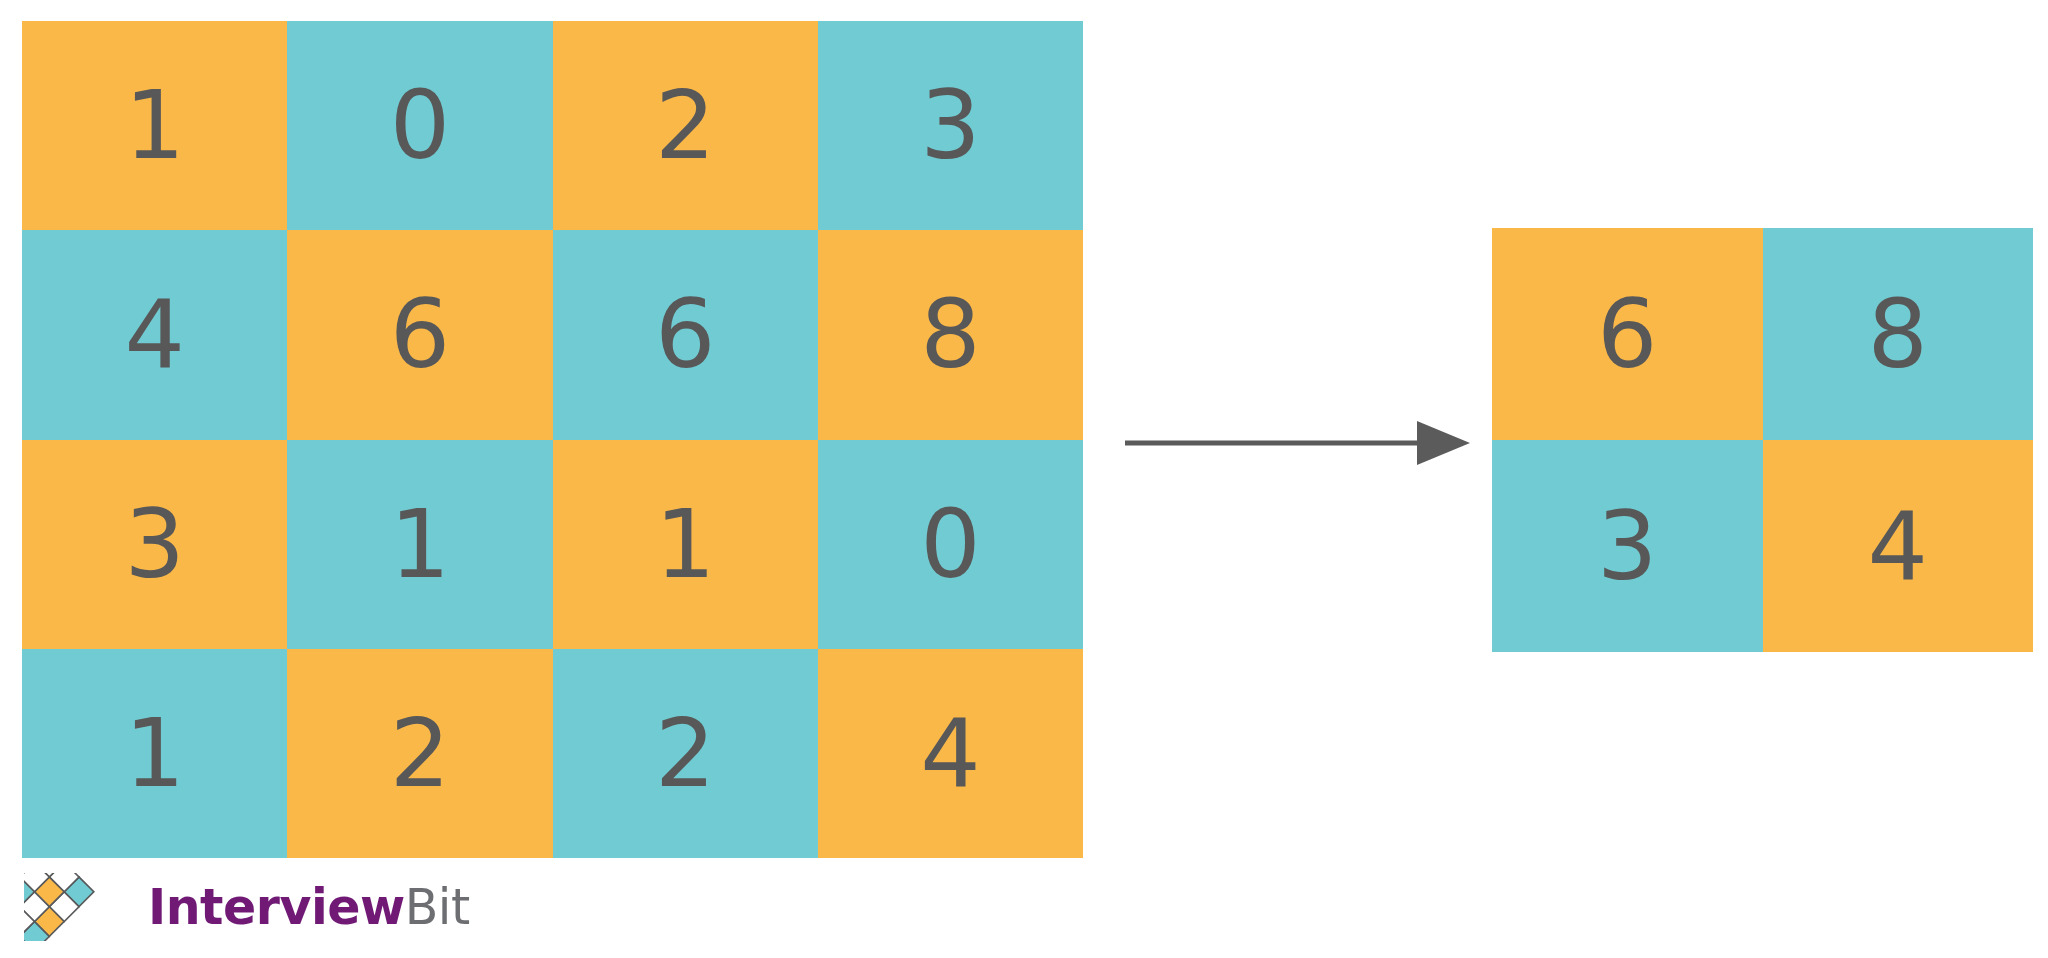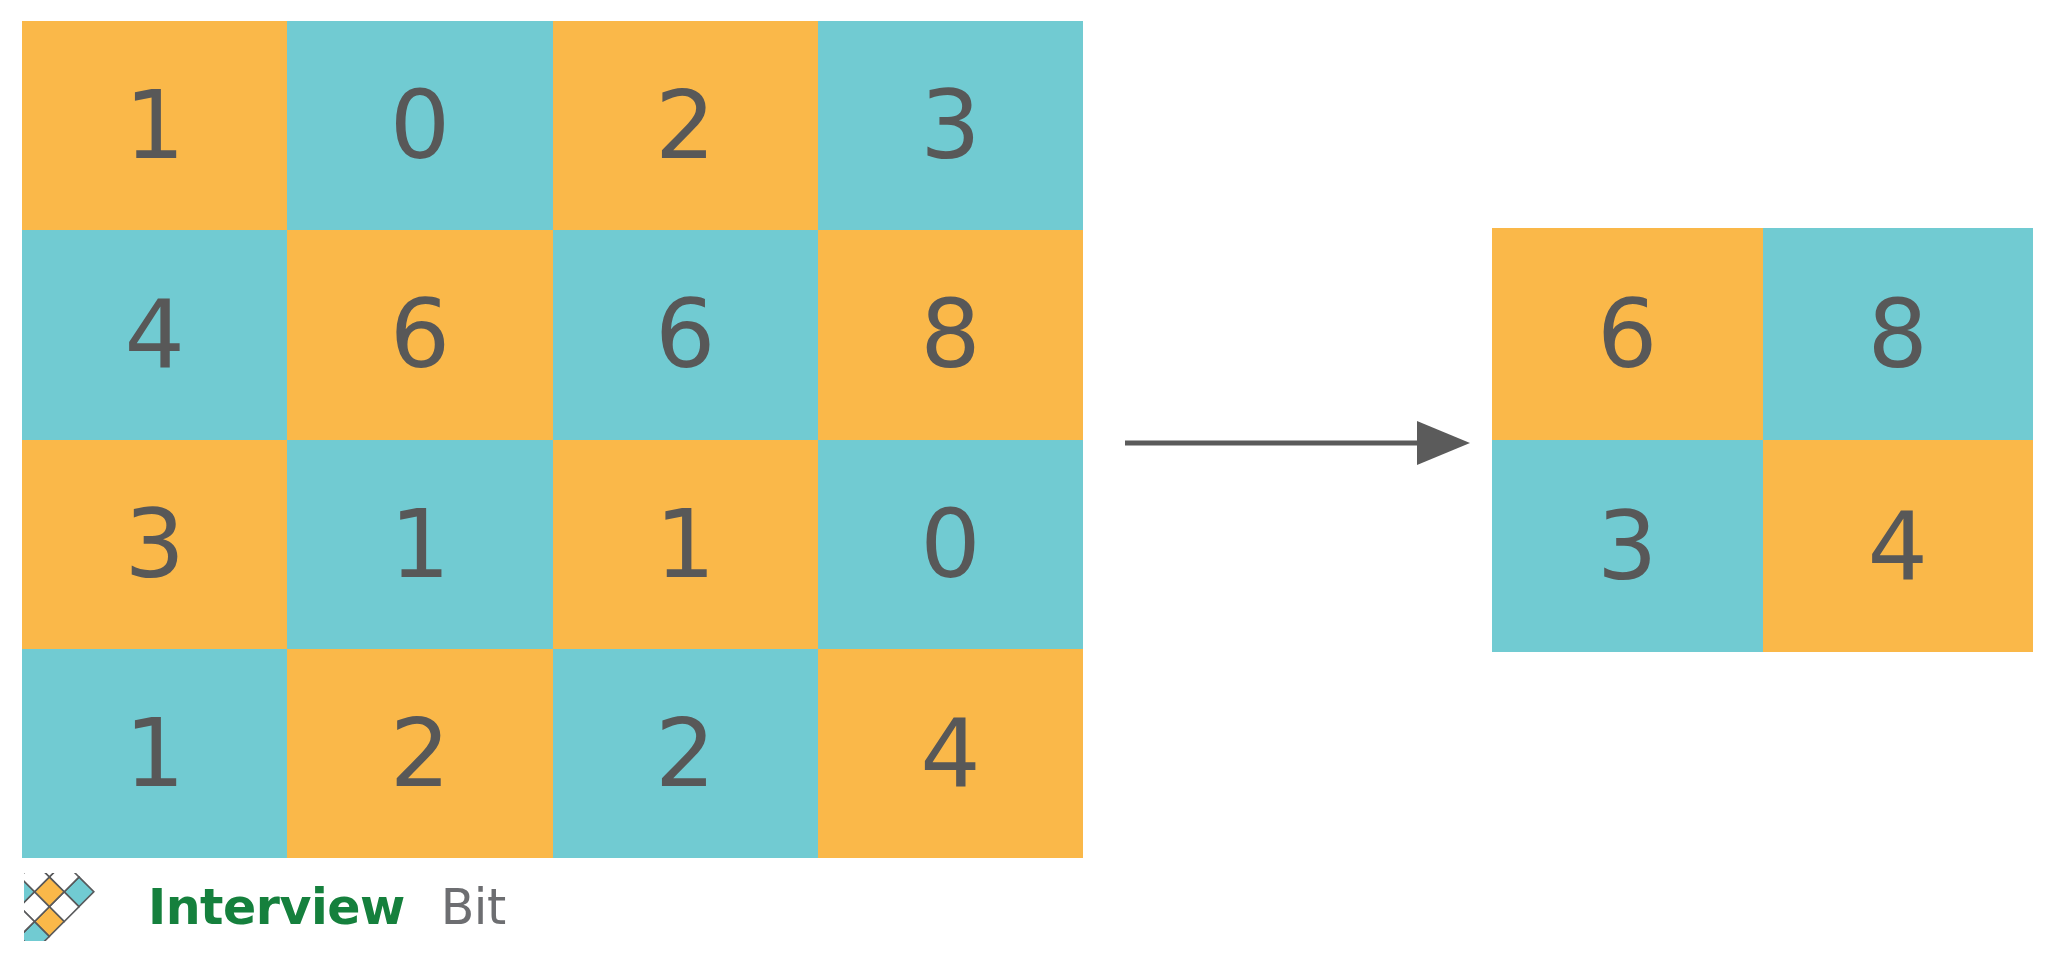--- a/index.html
+++ b/index.html
@@ -75,22 +75,22 @@
     height: 68px;
     flex: 0 0 auto;
   }
   #brand-logo .logo-text {
     font-family: "DejaVu Sans", sans-serif;
     font-size: 49px;
     line-height: 1;
     letter-spacing: -0.5px;
     white-space: nowrap;
   }
-  #brand-logo .logo-text .w1 { color: #15803d; font-weight: 700; margin-top: 32px; }
-  #brand-logo .logo-text .w2 { color: #6D6E71; font-weight: 400; margin-left: 36px; }
+  #brand-logo .logo-text .w1 { color: #701a75; font-weight: 700; margin-top: 32px; }
+  #brand-logo .logo-text .w2 { color: #6D6E71; font-weight: 400; }
 </style>
 </head>
 <body>
 
 <div class="matrix" id="input-matrix">
   <div class="cell orange">
       <span>1</span>
     </div>
   <div class="cell teal">
       <span>0</span>

